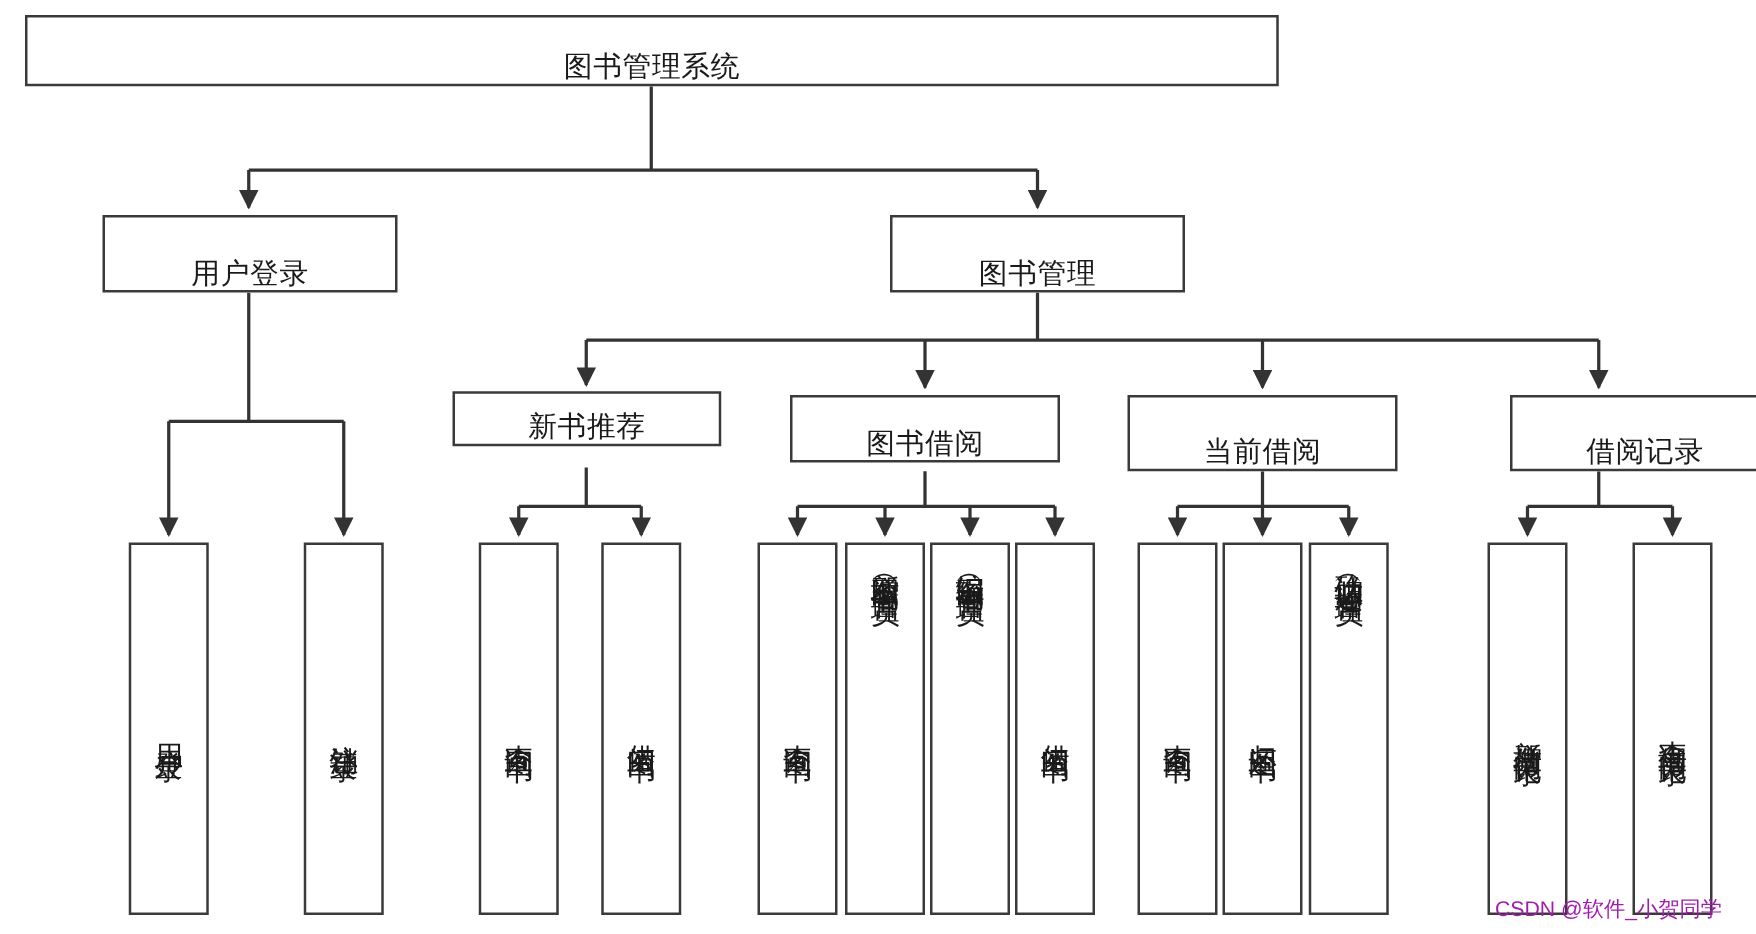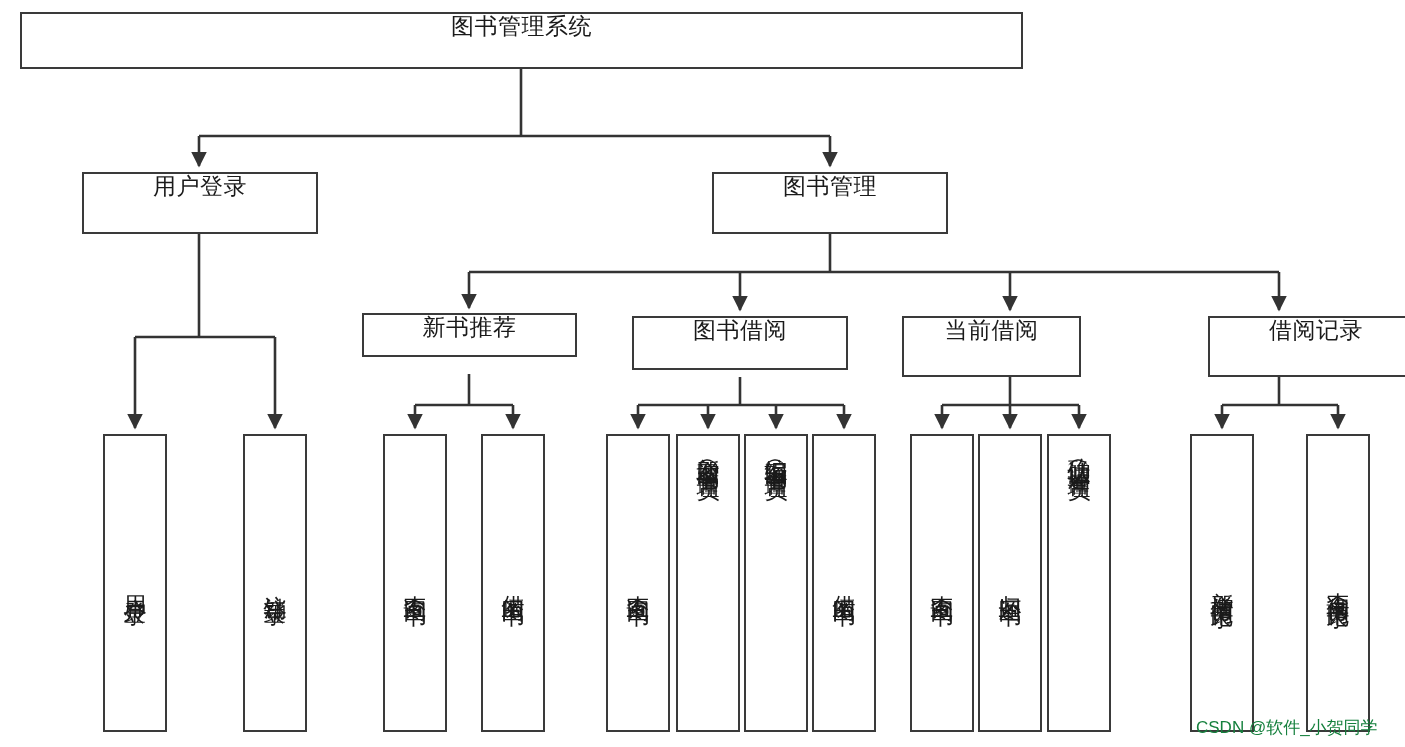--- a/index.html
+++ b/index.html
@@ -26,21 +26,21 @@
     width: 1405px;
     height: 747px;
     pointer-events: none;
   }
   .node {
     position: absolute;
     box-sizing: border-box;
     background: #ffffff;
     border: 2px solid #3a3a3a;
     display: flex;
-    align-items: flex-start;
+    align-items: flex-end;
     justify-content: center;
     overflow: hidden;
   }
   .node .label {
     color: #1a1a1a;
     text-align: center;
     line-height: 1.12;
     white-space: pre;
   }
   
@@ -68,21 +68,21 @@
   
   .node.vert.centered {
     align-items: center;
     padding-top: 0;
   }
   .watermark {
     position: absolute;
     left: 1196px;
     top: 716px;
     font-size: 17px;
-    color: #15803d;
+    color: #a21caf;
     white-space: nowrap;
     font-family: "Liberation Sans", "DejaVu Sans", sans-serif;
   }
 </style>
 </head>
 <body>
 
 <div id="diagram-root">
 
   <svg class="edges" viewBox="0 0 1405 747" xmlns="http://www.w3.org/2000/svg">
@@ -148,21 +148,21 @@
   </div>
 
   <div class="node horiz" style="left:362px; top:313px; width:215px; height:44px;">
     <span class="label">新书推荐</span>
   </div>
 
   <div class="node horiz" style="left:632px; top:316px; width:216px; height:54px;">
     <span class="label">图书借阅</span>
   </div>
 
-  <div class="node horiz" style="left:902px; top:316px; width:179px; height:61px;">
+  <div class="node horiz" style="left:902px; top:316px; width:216px; height:61px;">
     <span class="label">当前借阅</span>
   </div>
 
   <div class="node horiz" style="left:1208px; top:316px; width:216px; height:61px;">
     <span class="label">借阅记录</span>
   </div>
 
   <div class="node vert centered" style="left:103px; top:434px; width:64px; height:298px;">
     <span class="label">用户登录</span>
   </div>

